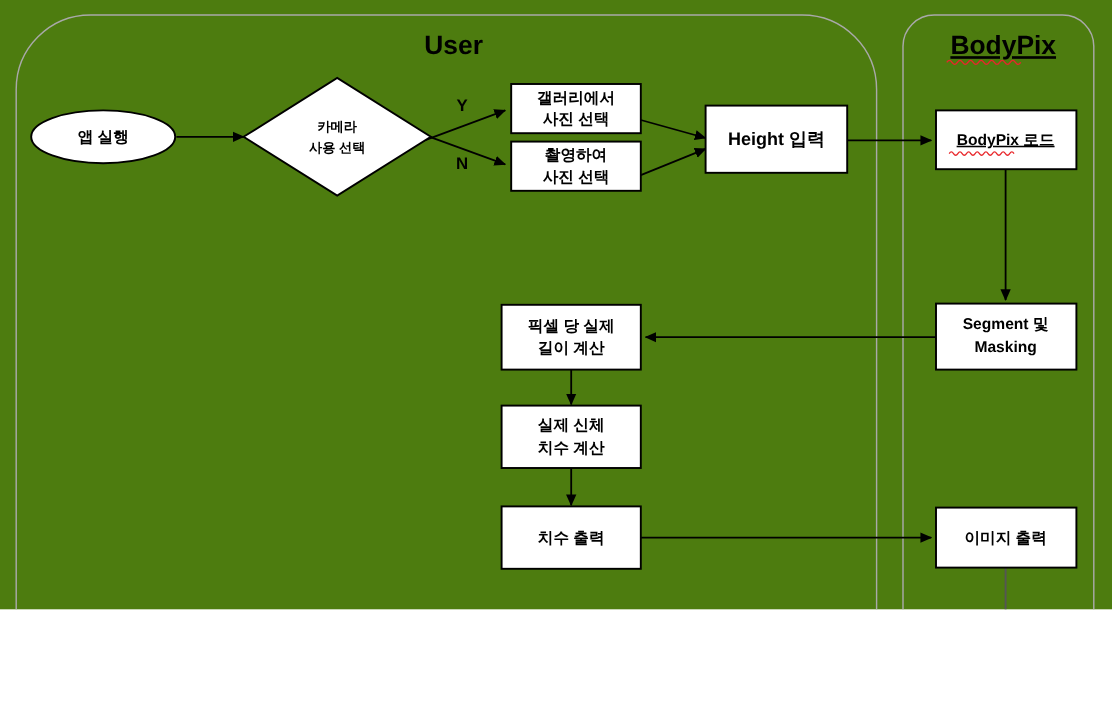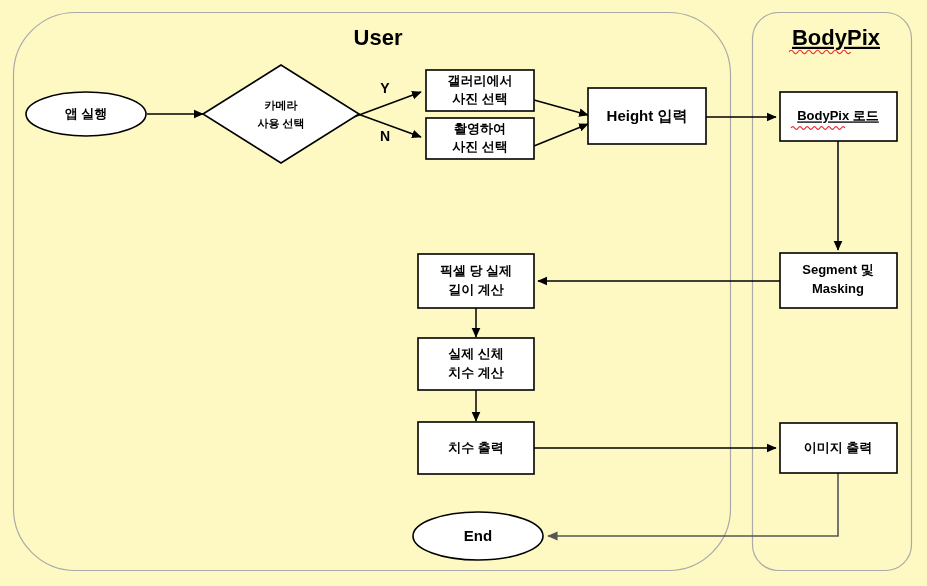--- a/index.html
+++ b/index.html
@@ -3,22 +3,22 @@
 <meta charset="utf-8">
 <style>
   html, body {
     margin: 0;
     padding: 0;
     background: #ffffff;
   }
   #canvas {
     position: relative;
     width: 927px;
-    height: 586px;
-    background: #fef9c3;
+    height: 508px;
+    background: #4d7c0f;
     font-family: "Liberation Sans", "DejaVu Sans", sans-serif;
     overflow: hidden;
   }
   svg#diagram {
     position: absolute;
     top: 0;
     left: 0;
     width: 927px;
     height: 586px;
   }

